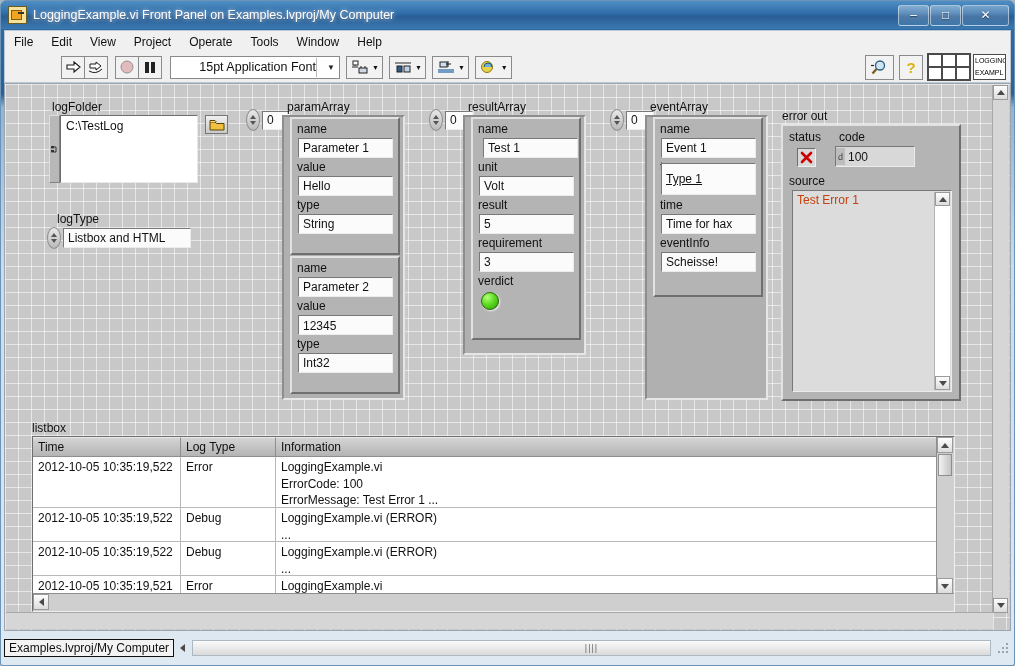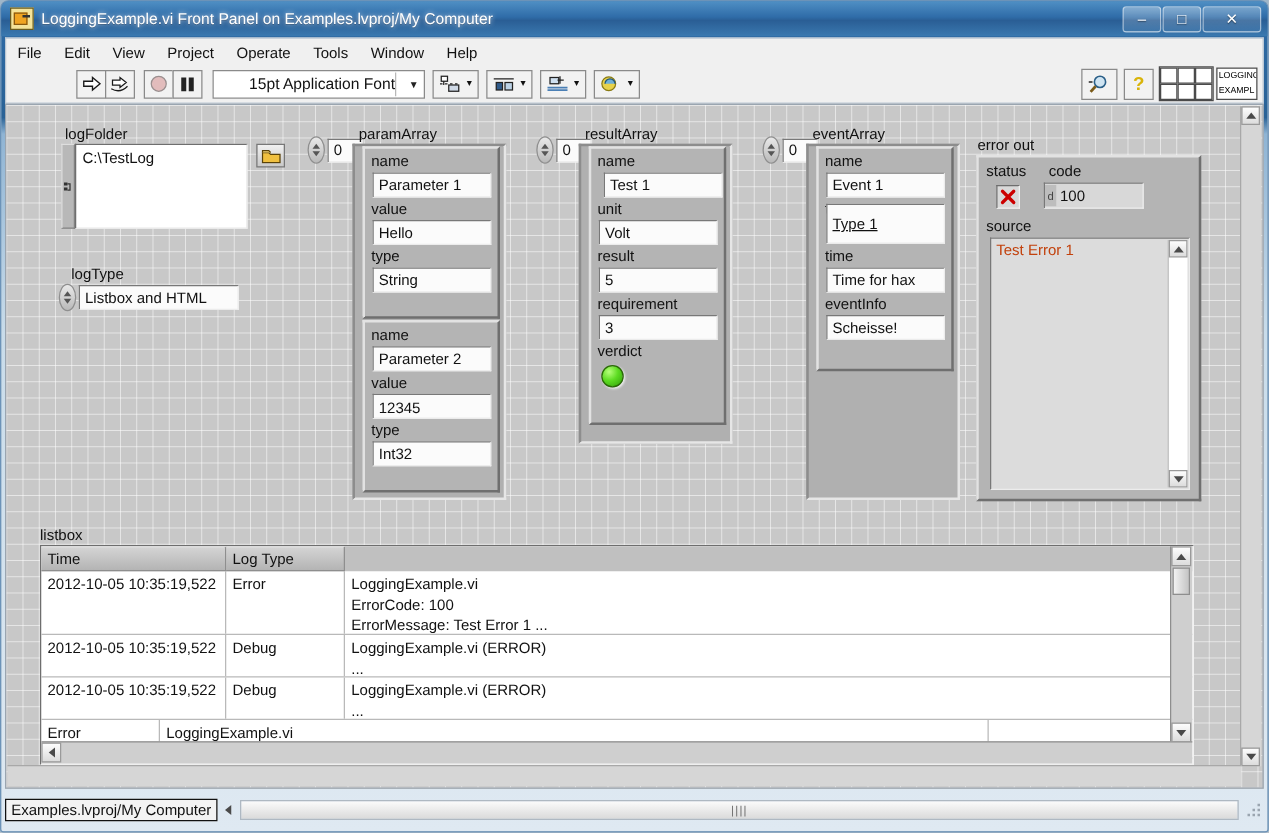--- a/index.html
+++ b/index.html
@@ -567,20 +567,21 @@
             </div>
         </div>
       </div>
     </div>
 
     <div class="lbl" style="left:27px;top:337px;">listbox</div>
     <div class="listwrap" style="left:27px;top:352px;width:923px;height:176px;">
       <div class="lhead">
         <div class="hc" style="width:148px;">Time</div>
         <div class="hc" style="width:95px;">Log Type</div>
+        <div class="hc" style="width:663px;">Information</div>
       </div>
 
       <div class="lrow" style="height:50px;">
         <div class="rc" style="width:148px;">2012-10-05 10:35:19,522</div>
         <div class="rc" style="width:95px;">Error</div>
         <div class="rc" style="width:663px;">LoggingExample.vi
 ErrorCode: 100
 ErrorMessage: Test Error 1 ...</div>
       </div>
       <div class="lrow" style="height:33px;">
@@ -589,20 +590,21 @@
         <div class="rc" style="width:663px;">LoggingExample.vi (ERROR)
  ...</div>
       </div>
       <div class="lrow" style="height:33px;">
         <div class="rc" style="width:148px;">2012-10-05 10:35:19,522</div>
         <div class="rc" style="width:95px;">Debug</div>
         <div class="rc" style="width:663px;">LoggingExample.vi (ERROR)
  ...</div>
       </div>
       <div class="lrow" style="height:30px;overflow:hidden;">
+        <div class="rc" style="width:148px;">2012-10-05 10:35:19,521</div>
         <div class="rc" style="width:95px;">Error</div>
         <div class="rc" style="width:663px;">LoggingExample.vi
 ErrorCode: 100</div>
       </div>
 
       <div class="list-vsb">
         <div class="sb-arrow" style="left:0;top:0;width:16px;height:16px;">
             <div class="tri up"></div>
           </div>
         <div class="sb-thumb" style="left:1px;top:17px;width:14px;height:22px;"></div>

